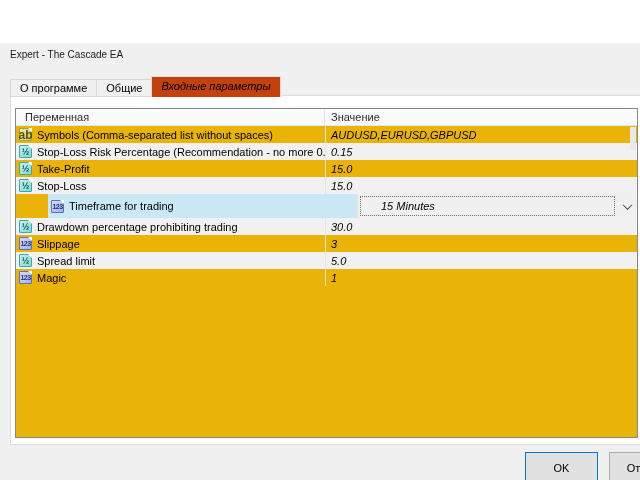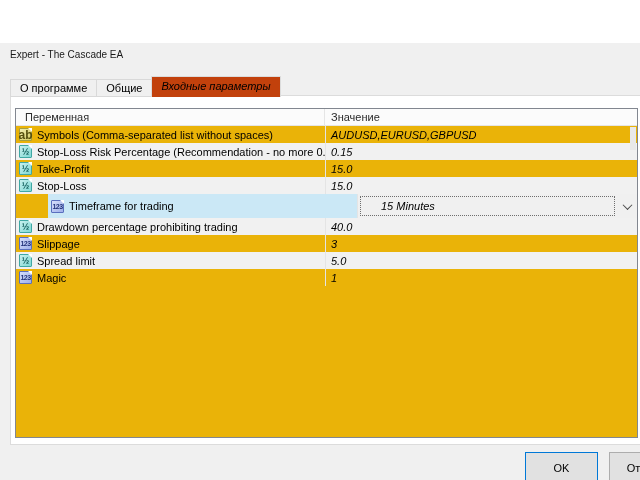--- a/index.html
+++ b/index.html
@@ -192,21 +192,21 @@
                 </div>
       </div>
     </div>
   </div>
           <div class="row stripe">
     <div class="cell-name">
       <span class="param-icon icon-double">½</span>
       <span class="param-label">Drawdown percentage prohibiting trading</span>
     </div>
     <div class="cell-value">
-      <span class="value-text">40.0</span>
+      <span class="value-text">30.0</span>
 
     </div>
   </div>
           <div class="row">
     <div class="cell-name">
       <span class="param-icon icon-integer">123</span>
       <span class="param-label">Slippage</span>
     </div>
     <div class="cell-value">
       <span class="value-text">3</span>

